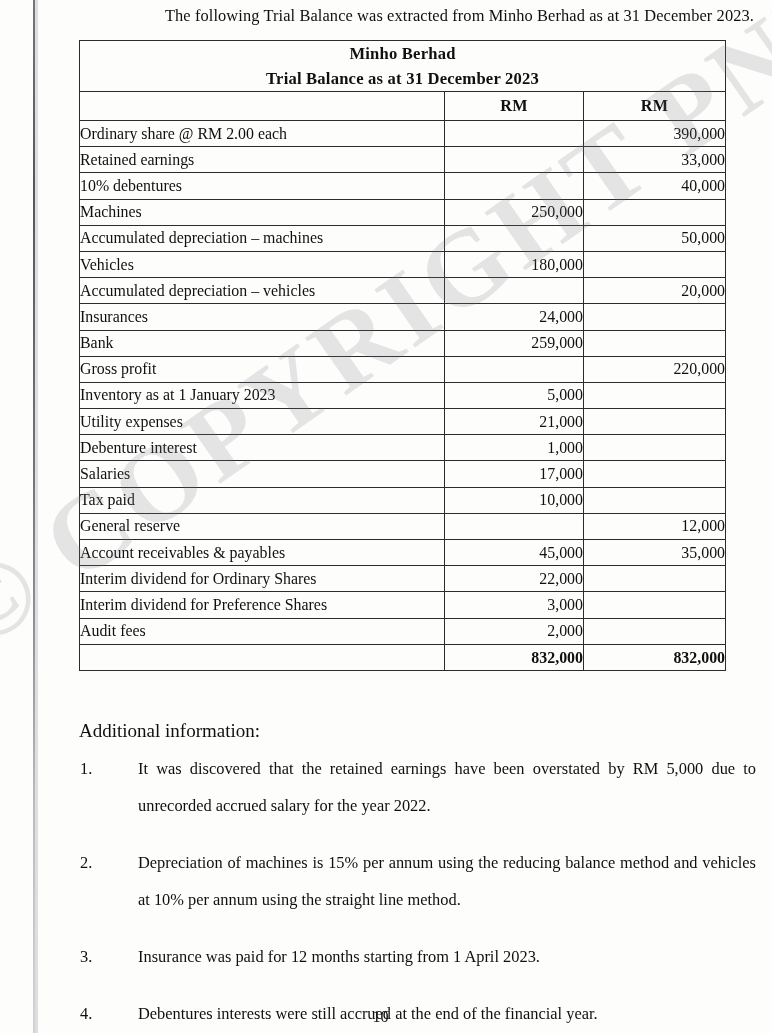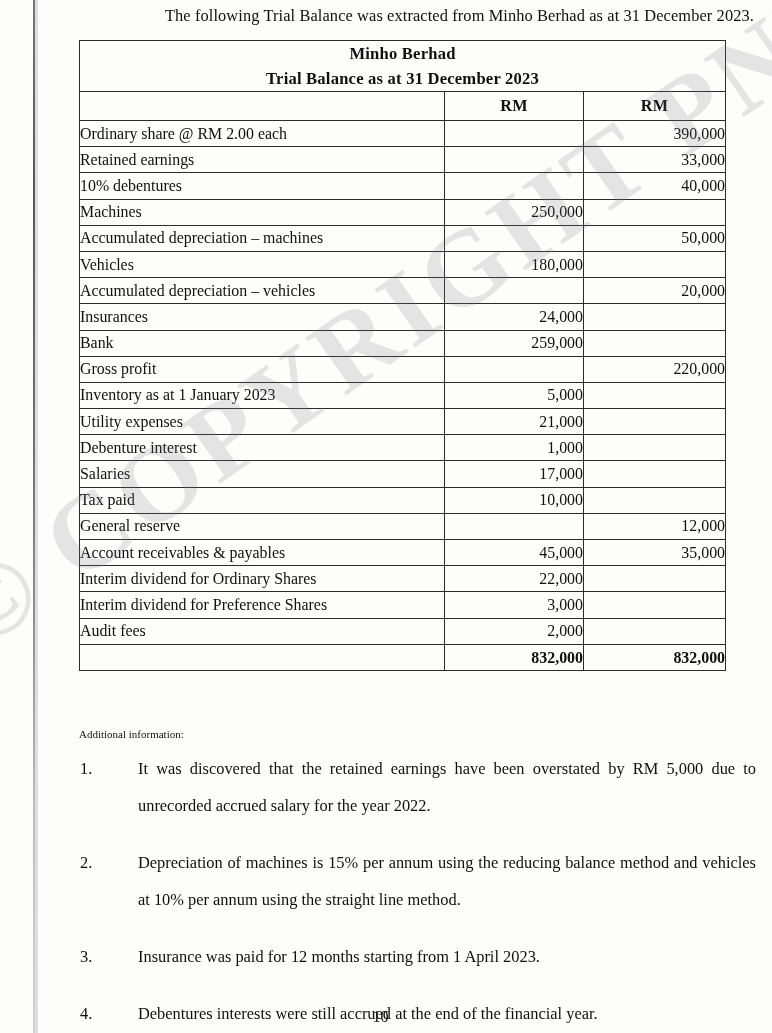--- a/index.html
+++ b/index.html
@@ -133,22 +133,22 @@
   
   #addl {
     position: absolute;
     left: 42px;
     top: 712px;
     width: 714px;
   }
   #addl-title {
     position: absolute;
     left: 37px;
-    top: 16px;
-    font-size: 11px;
+    top: 8px;
+    font-size: 19px;
   }
   ol.notes {
     position: absolute;
     left: 0;
     top: 38px;
     margin: 0;
     padding: 0;
     list-style: none;
     width: 714px;
   }

